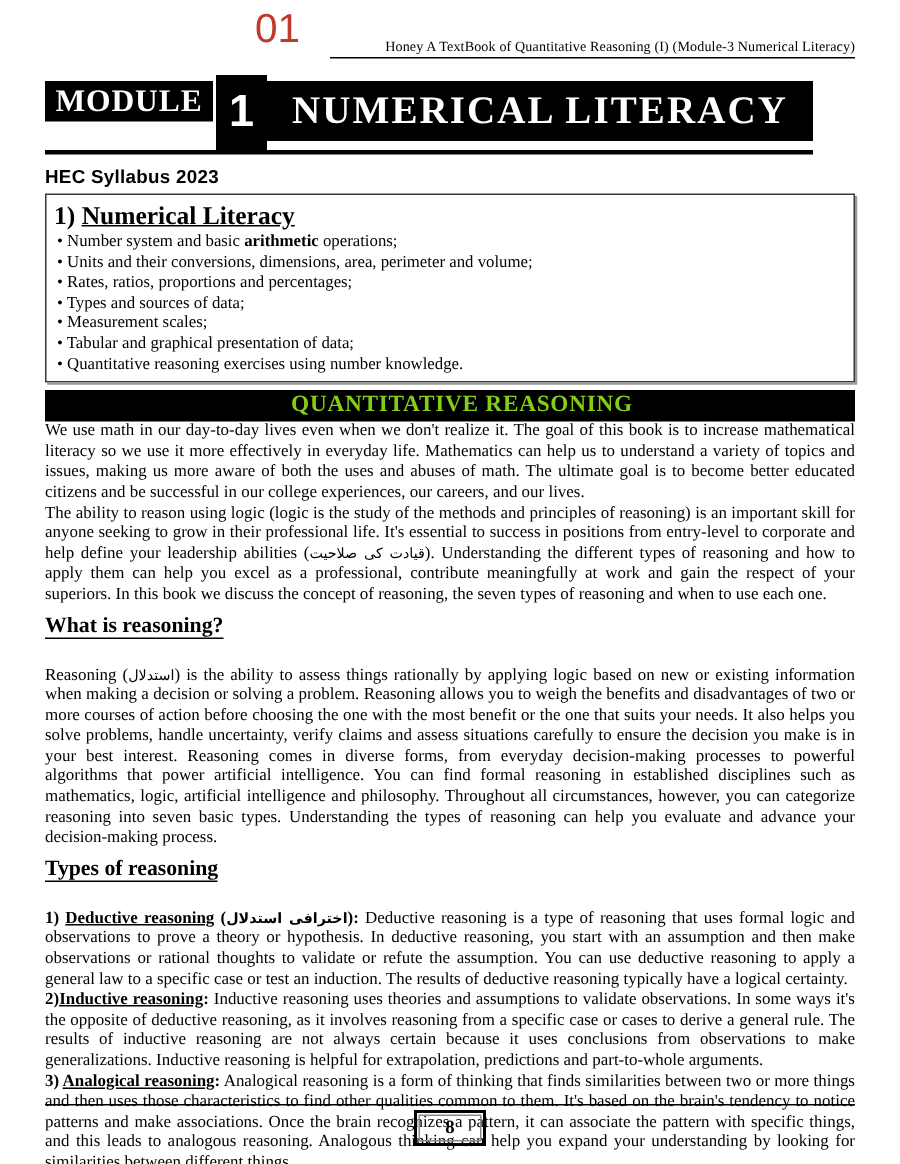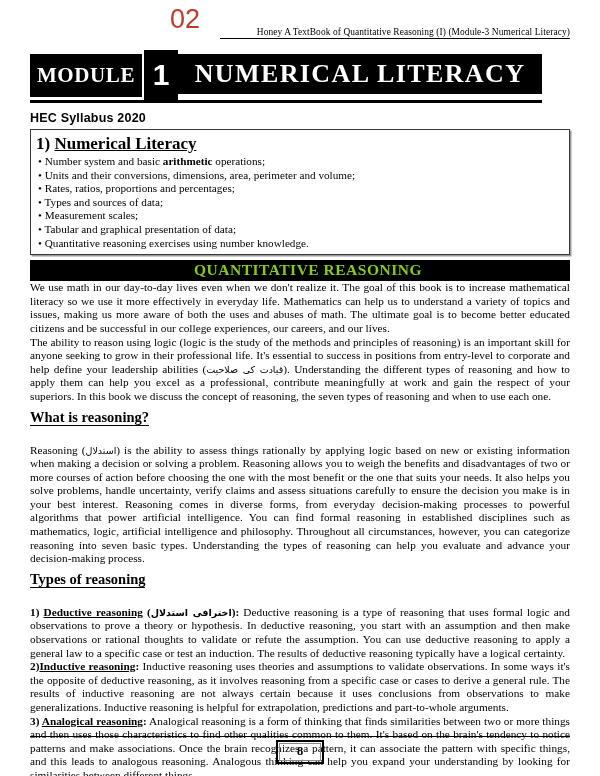--- a/index.html
+++ b/index.html
@@ -57,21 +57,21 @@
   .module-banner {
     position: relative;
     height: 52px;
     margin-top: 2px;
   }
   .mod-word {
     position: absolute;
     left: 0;
     top: 4px;
     width: 112px;
-    height: 43px;
+    height: 27px;
     background: #000;
     color: #fff;
     font-family: "Liberation Serif", "DejaVu Serif", serif;
     font-weight: bold;
     font-size: 21px;
     letter-spacing: 0.6px;
     display: flex;
     align-items: center;
     justify-content: center;
     box-sizing: border-box;
@@ -218,32 +218,32 @@
     font-size: 12.5px;
     font-family: "Liberation Serif", "DejaVu Serif", serif;
   }
 </style>
 </head>
 <body>
 
 <div class="page">
 
   <div class="header-zone">
-    <div class="page-num-red">02</div>
+    <div class="page-num-red">01</div>
     <div class="running-head">Honey A TextBook of Quantitative Reasoning (I)  (Module-3 Numerical Literacy)</div>
   </div>
 
   <div class="module-banner">
     <div class="mod-word">MODULE</div>
     <div class="mod-num">1</div>
     <div class="mod-title">NUMERICAL LITERACY</div>
     <div class="banner-rule"></div>
   </div>
 
-  <div class="syllabus-title">HEC Syllabus 2020</div>
+  <div class="syllabus-title">HEC Syllabus 2023</div>
 
   <div class="syllabus-box">
     <div class="syll-head">
       <span>1)</span>
       <span class="u">Numerical Literacy</span>
     </div>
     <div id="syllabus-items">
         <div class="syll-item"><span>• </span><span>Number system and basic </span><b>arithmetic</b><span> operations;</span></div>
         <div class="syll-item"><span>• </span><span>Units and their conversions, dimensions, area, perimeter and volume;</span></div>
         <div class="syll-item"><span>• </span><span>Rates, ratios, proportions and percentages;</span></div>

